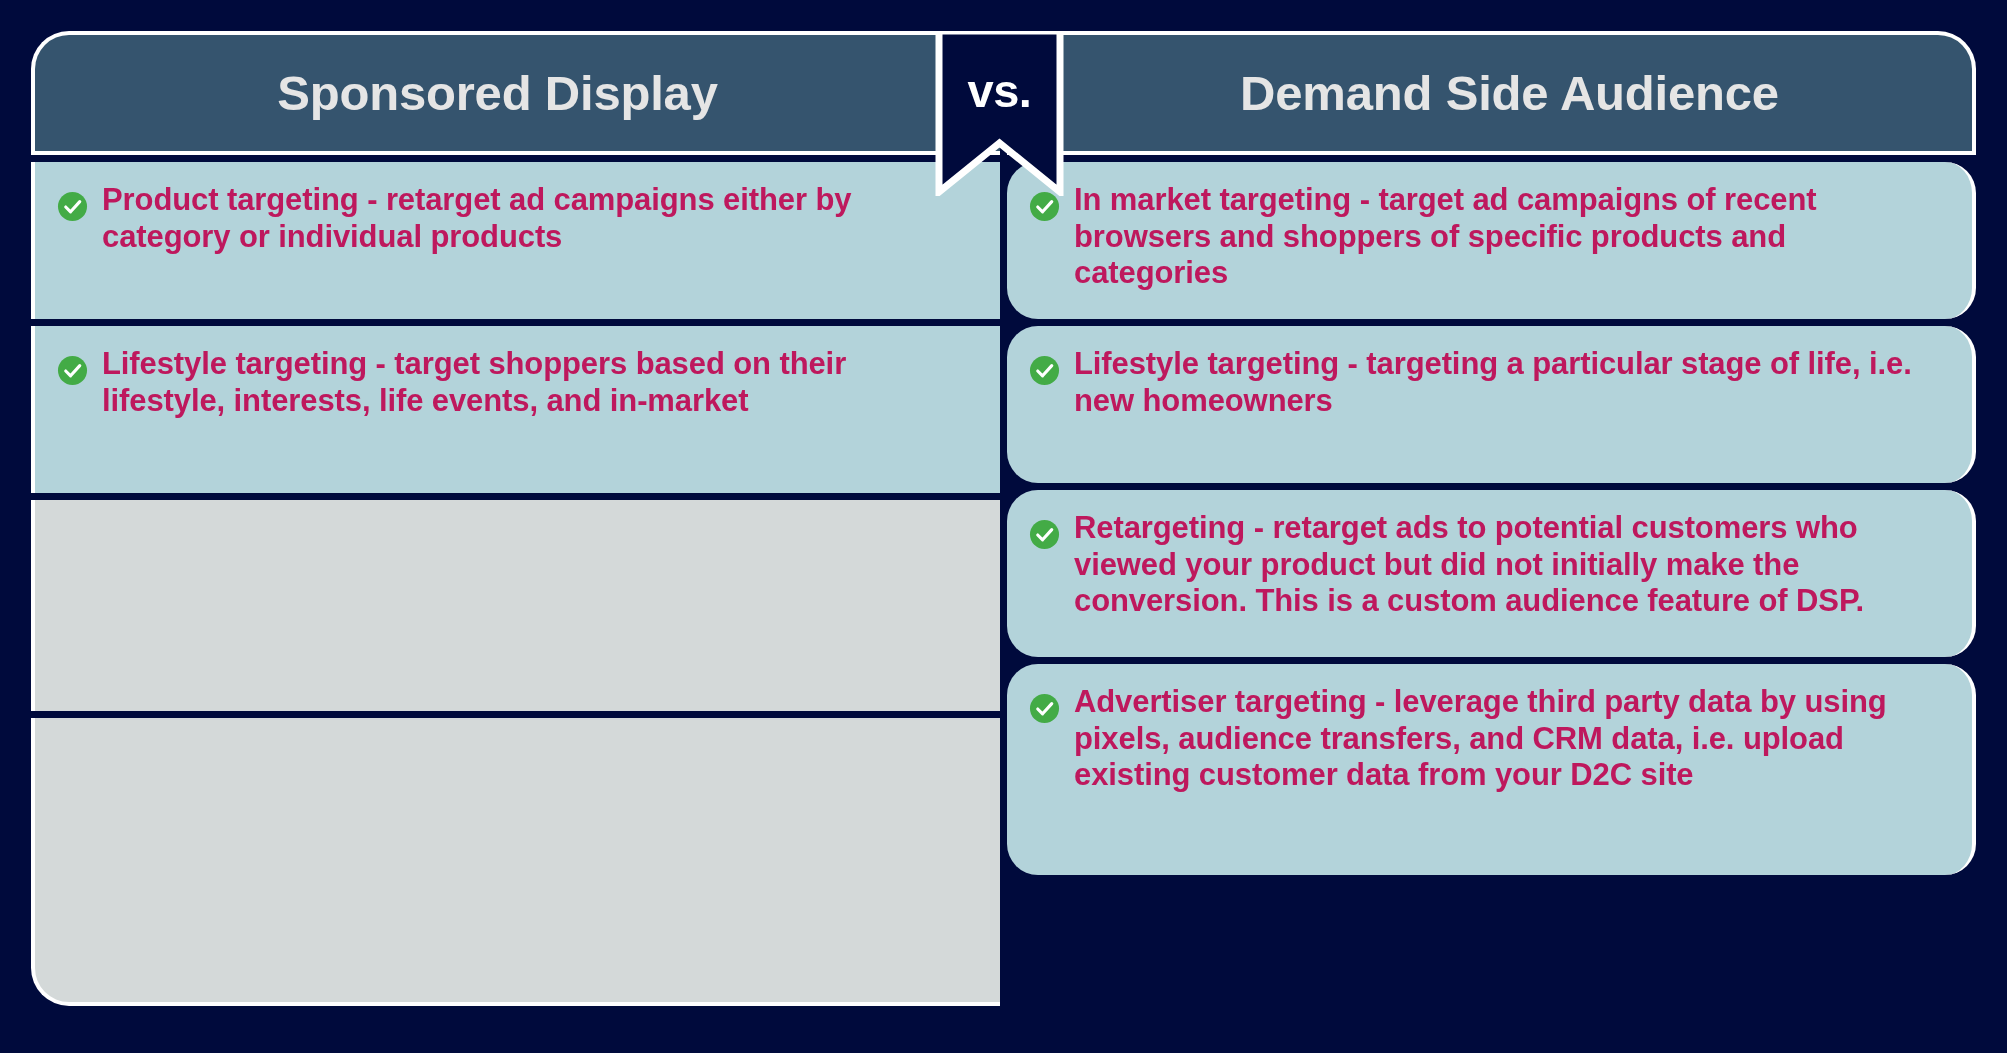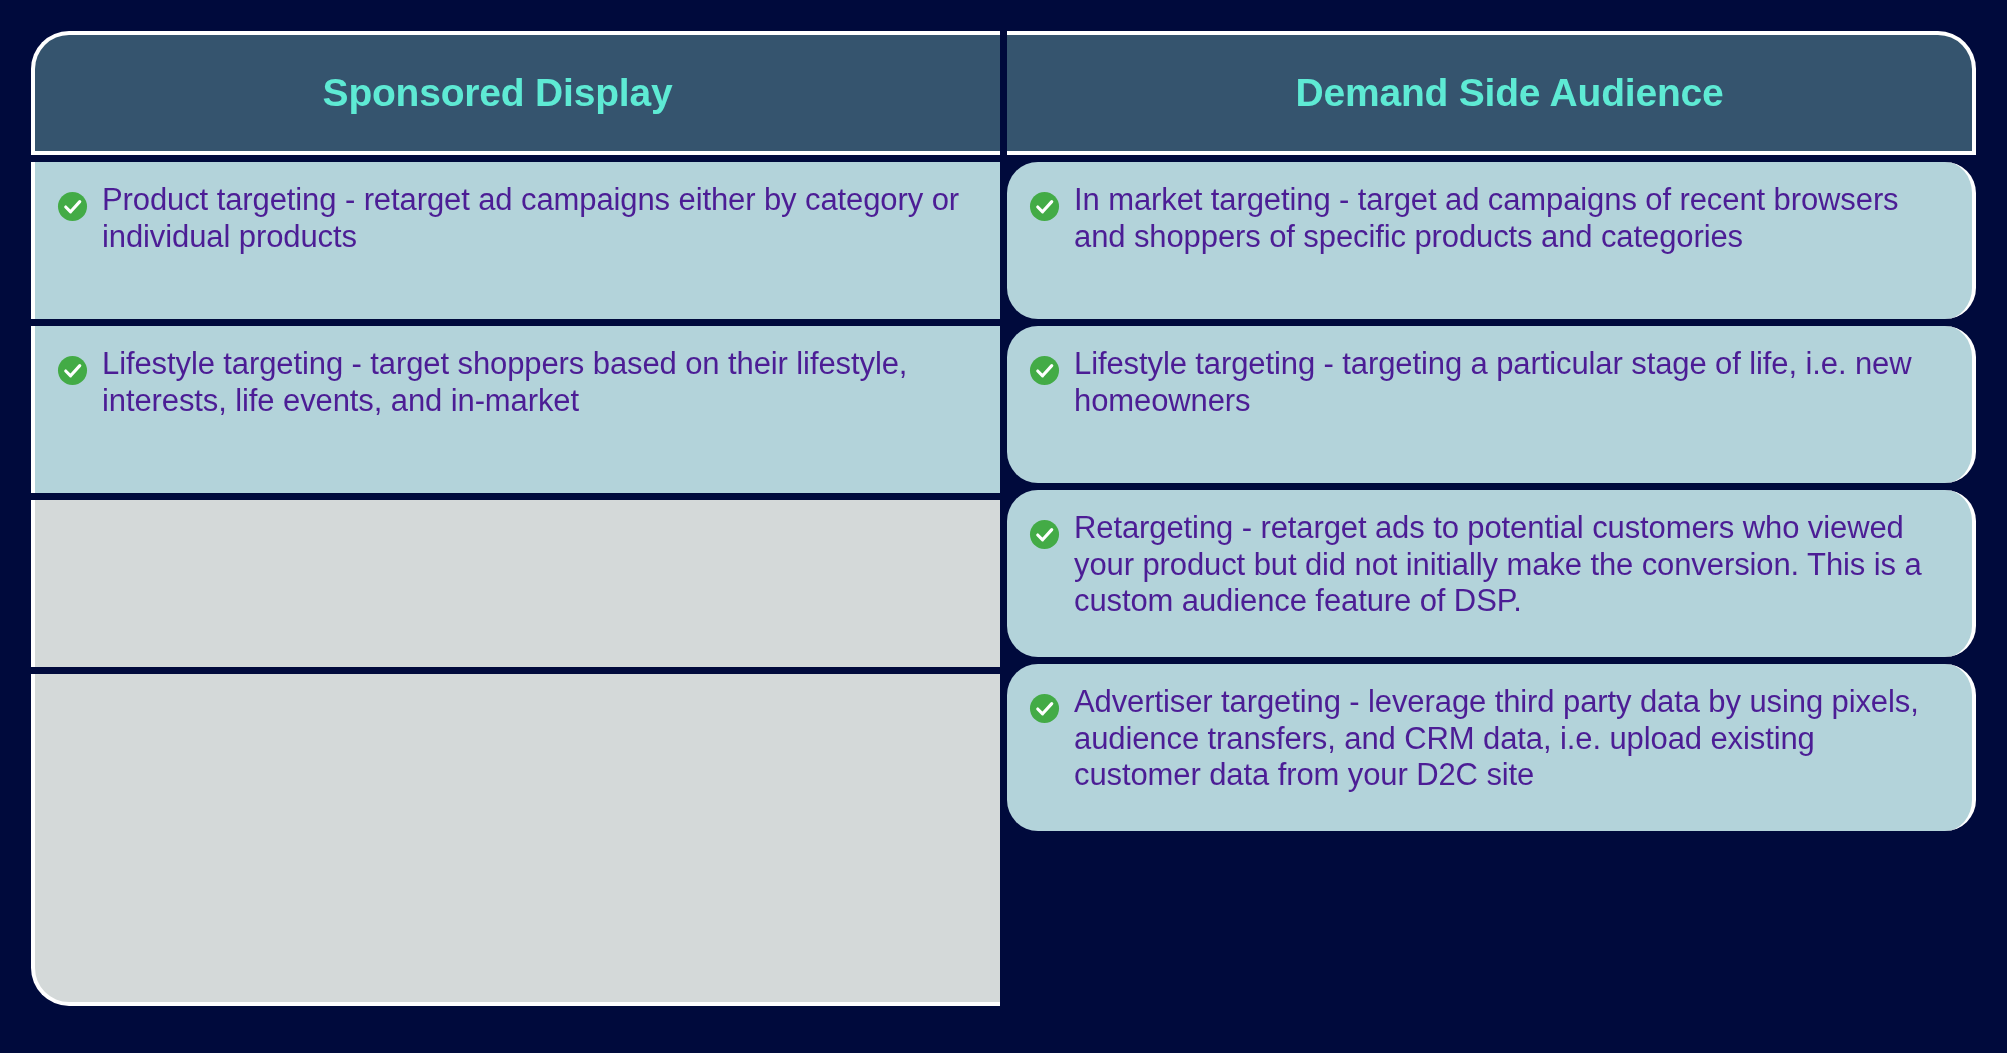--- a/index.html
+++ b/index.html
@@ -42,22 +42,22 @@
   }
 
   
   .col-header {
     height: 124px;
     background: #35546e;
     display: flex;
     align-items: center;
     justify-content: center;
     border: 4px solid #ffffff;
-    color: #5eead4;
-    font-size: 39px;
+    color: #e5e5e5;
+    font-size: 49px;
     font-weight: bold;
     letter-spacing: -0.2px;
     white-space: nowrap;
   }
 
   .column.left .col-header {
     border-top-left-radius: 38px;
     border-right: none;
     padding-right: 40px;
   }
@@ -81,21 +81,21 @@
   }
 
   .column.left  .row { border-left: 4px solid #ffffff; border-right: none; }
   .column.right .row { border-right: 4px solid #ffffff; border-left: none; border-radius: 31px; }
 
   .row.empty { background: #d4d9d9; }
 
   .row.r1 { height: 157px; }
   .row.r2 { height: 157px; }
   .row.r3 { height: 167px; }
-  .row.r4 { height: 167px; }
+  .row.r4 { height: 211px; }
   .row.r5 { flex: 1 1 auto; }
 
   .column.left  .row.r5 { border-bottom: 4px solid #ffffff; border-bottom-left-radius: 38px; }
   .column.right .row.r5 { border-bottom: 4px solid #ffffff; border-bottom-right-radius: 38px; }
 
   
   .bullet {
     display: flex;
     align-items: flex-start;
     gap: 14px;
@@ -104,23 +104,23 @@
   .check-icon {
     flex: 0 0 auto;
     width: 31px;
     height: 31px;
     margin-top: 9px;
   }
 
   .check-icon svg { display: block; width: 31px; height: 31px; }
 
   .bullet-text {
-    color: #4c1d95;
+    color: #be185d;
     font-size: 31px;
-    font-weight: normal;
+    font-weight: bold;
     line-height: 1.18;
     letter-spacing: -0.1px;
     max-width: 920px;
   }
 
   .column.right .bullet-text { max-width: 930px; }
 
   
   .vs-ribbon {
     position: absolute;
@@ -240,14 +240,20 @@
             </svg>
           </span>
           <span class="bullet-text">Advertiser targeting - leverage third party data by using pixels, audience transfers, and CRM data, i.e. upload existing customer data from your D2C site</span>
         </div>
       </div>
 
 
     </div>
   </div>
 
+  <div class="vs-ribbon">
+    <svg viewBox="0 0 129 165" xmlns="http://www.w3.org/2000/svg">
+      <path d="M4 0 L125 0 L125 161 L64.5 112 L4 161 Z" fill="#000a3c" stroke="#ffffff" stroke-width="7" stroke-linejoin="miter"></path>
+    </svg>
+    <div class="vs-label">vs.</div>
+  </div>
 
 </div>
 
 </body></html>

